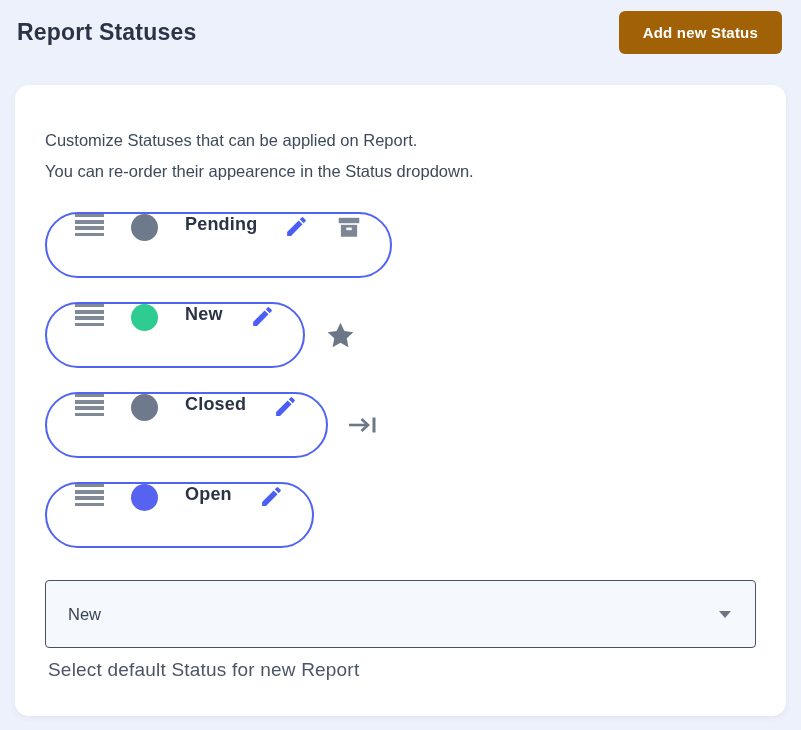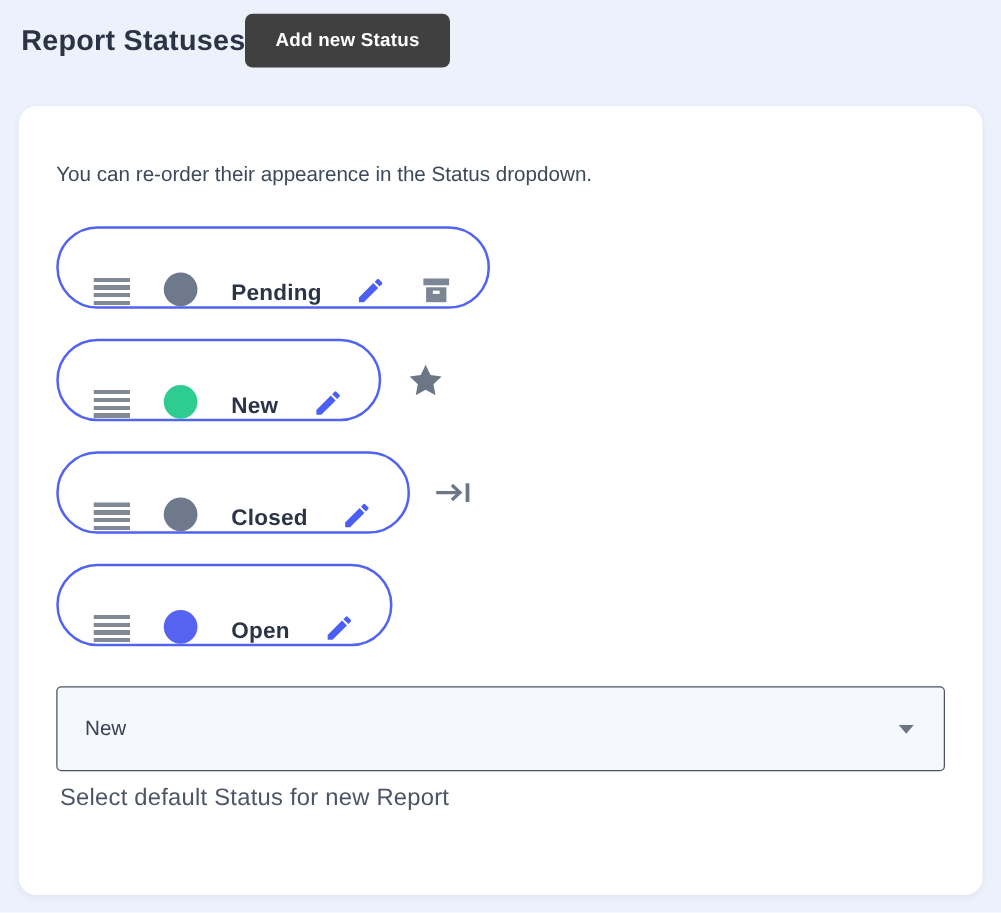--- a/index.html
+++ b/index.html
@@ -6,34 +6,34 @@
   html, body { width: 801px; height: 730px; }
   body {
     background: #edf1fb;
     font-family: "Liberation Sans", "DejaVu Sans", sans-serif;
     color: #2b3346;
     overflow: hidden;
   }
   
   .page-header {
     display: flex;
-    justify-content: flex-start;
+    justify-content: space-between;
     align-items: center;
     padding: 8px 19px 0 15px;
     height: 56px;
   }
   .page-title {
     font-size: 23px;
     font-weight: 700;
     color: #2b3346;
     letter-spacing: .2px;
     padding-left: 2px;
   }
   .add-btn {
-    background: #404040;
+    background: #a16207;
     color: #ffffff;
     border: none;
     border-radius: 6px;
     font-family: inherit;
     font-size: 15px;
     font-weight: 700;
     padding: 13px 24px;
     cursor: pointer;
     letter-spacing: .2px;
   }
@@ -50,21 +50,21 @@
   
   .status-list { margin-top: 25px; }
   .status-row {
     display: flex;
     align-items: center;
     margin-bottom: 24px;
     height: 66px;
   }
   .status-pill {
     display: inline-flex;
-    align-items: flex-end;
+    align-items: flex-start;
     gap: 27px;
     border: 2px solid #5163f1;
     border-radius: 40px;
     padding: 0 28px;
     height: 66px;
     background: #ffffff;
   }
   .drag-handle {
     width: 29px;
     height: 23px;
@@ -124,20 +124,21 @@
 <body>
 
 <div class="page-header">
   <div class="page-title">Report Statuses</div>
   <button class="add-btn">Add new Status</button>
 </div>
 
 <div class="card">
 
   <div class="intro">
+    <div>Customize Statuses that can be applied on Report.</div>
     <div>You can re-order their appearence in the Status dropdown.</div>
   </div>
 
   <div class="status-list">
 
     <div class="status-row">
       <div class="status-pill">
         <div class="drag-handle"></div>
         <div class="status-dot" style="background: rgb(110, 122, 140);"></div>
         <div class="status-label">Pending</div>

